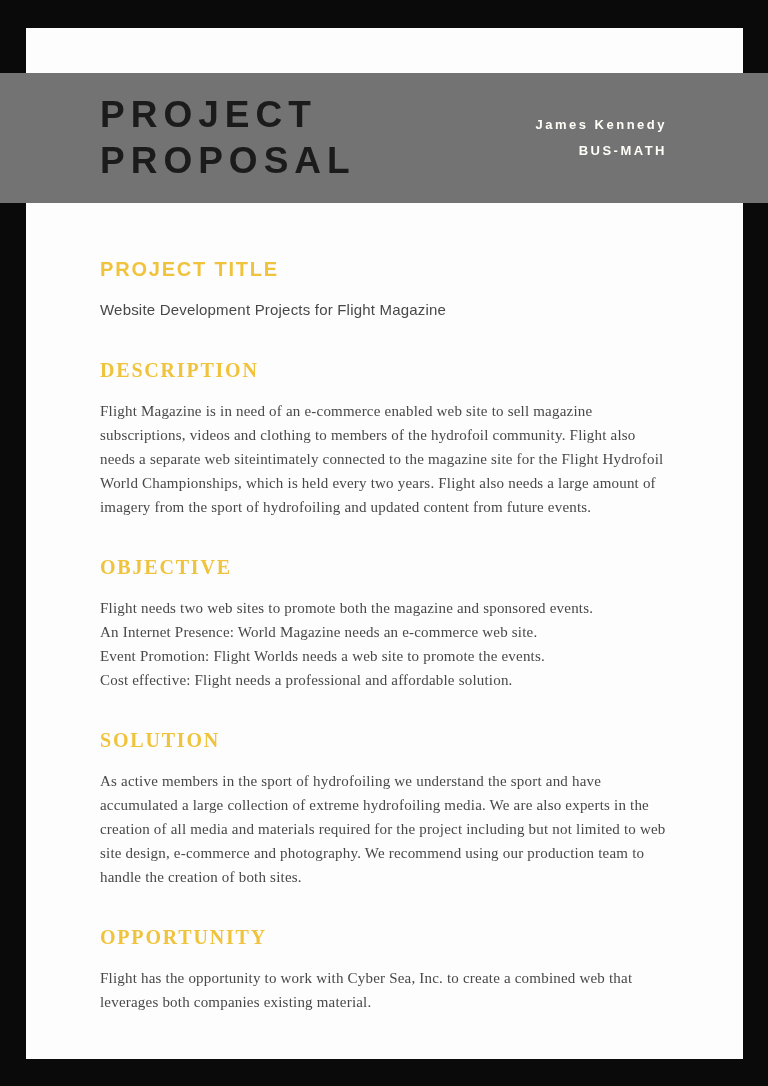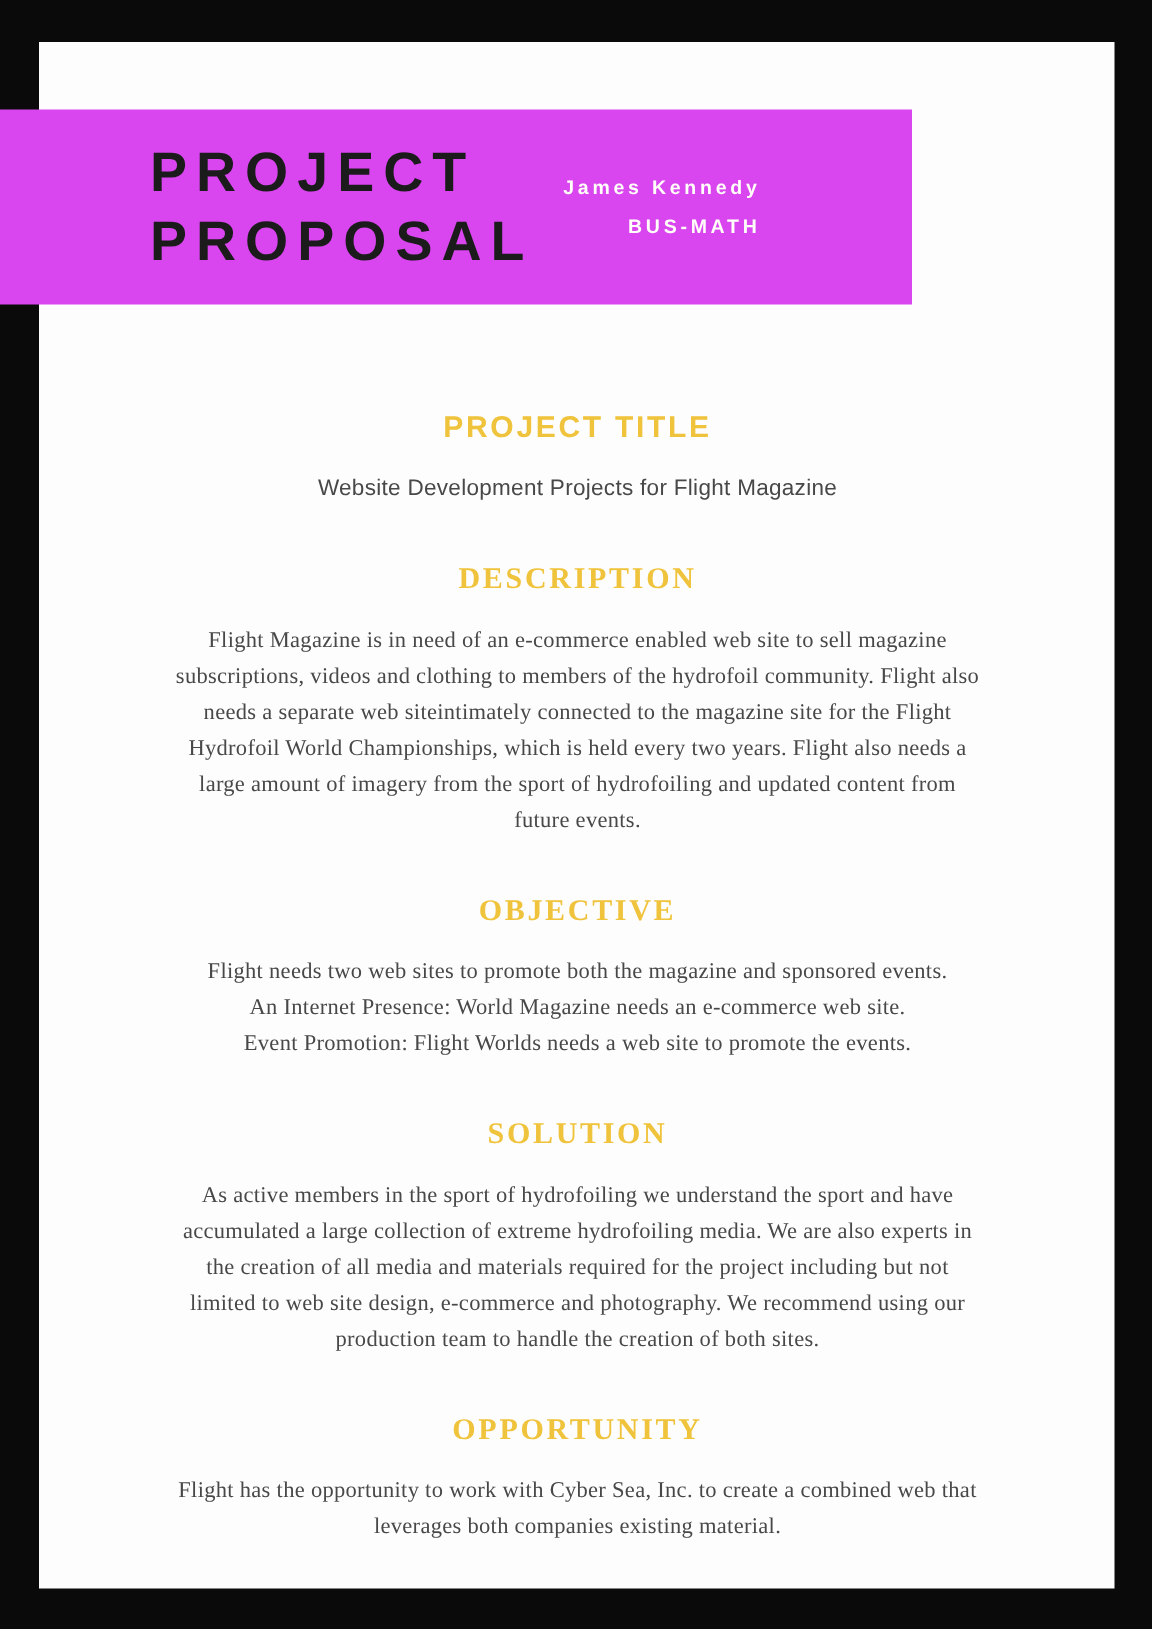--- a/index.html
+++ b/index.html
@@ -22,23 +22,23 @@
     top: 28px;
     right: 25px;
     bottom: 27px;
     background: #fdfdfd;
   }
   
   .band {
     position: absolute;
     left: 0;
     top: 73px;
-    width: 608px;
+    width: 768px;
     height: 130px;
-    background: #d946ef;
+    background: #737373;
     display: flex;
     align-items: center;
     justify-content: space-between;
     box-sizing: border-box;
     padding: 0 101px 0 100px;
     z-index: 2;
   }
   .doc-title {
     color: #1b1b1b;
     font-size: 37px;
@@ -57,21 +57,21 @@
     white-space: nowrap;
   }
   
   .content {
     position: absolute;
     left: 74px;            
     top: 0;
     width: 570px;
     padding-top: 229px;    
   }
-  .section { margin: 16px; text-align: center; }
+  .section { margin: 0; }
   .section + .section { margin-top: 36px; font-family: Liberation Serif, serif; }
   .section h2 {
     margin: 0;
     color: #f0c33c;
     font-size: 20px;
     font-weight: bold;
     letter-spacing: 1.8px;
     line-height: 25px;
   }
   .section p {
@@ -100,20 +100,21 @@
       <div class="section">
         <h2>DESCRIPTION</h2>
         <p>Flight Magazine is in need of an e-commerce enabled web site to sell magazine subscriptions, videos and clothing to members of the hydrofoil community. Flight also needs a separate web siteintimately connected to the magazine site for the Flight Hydrofoil World Championships, which is held every two years. Flight also needs a large amount of imagery from the sport of hydrofoiling and updated content from future events.</p>
       </div>
 
       <div class="section">
         <h2>OBJECTIVE</h2>
         <p>Flight needs two web sites to promote both the magazine and sponsored events.</p>
         <p>An Internet Presence: World Magazine needs an e-commerce web site.</p>
         <p>Event Promotion: Flight Worlds needs a web site to promote the events.</p>
+        <p>Cost effective: Flight needs a professional and affordable solution.</p>
       </div>
 
       <div class="section">
         <h2>SOLUTION</h2>
         <p>As active members in the sport of hydrofoiling we understand the sport and have accumulated a large collection of extreme hydrofoiling media. We are also experts in the creation of all media and materials required for the project including but not limited to web site design, e-commerce and photography. We recommend using our production team to handle the creation of both sites.</p>
       </div>
 
       <div class="section">
         <h2>OPPORTUNITY</h2>
         <p>Flight has the opportunity to work with Cyber Sea, Inc. to create a combined web that leverages both companies existing material.</p>

